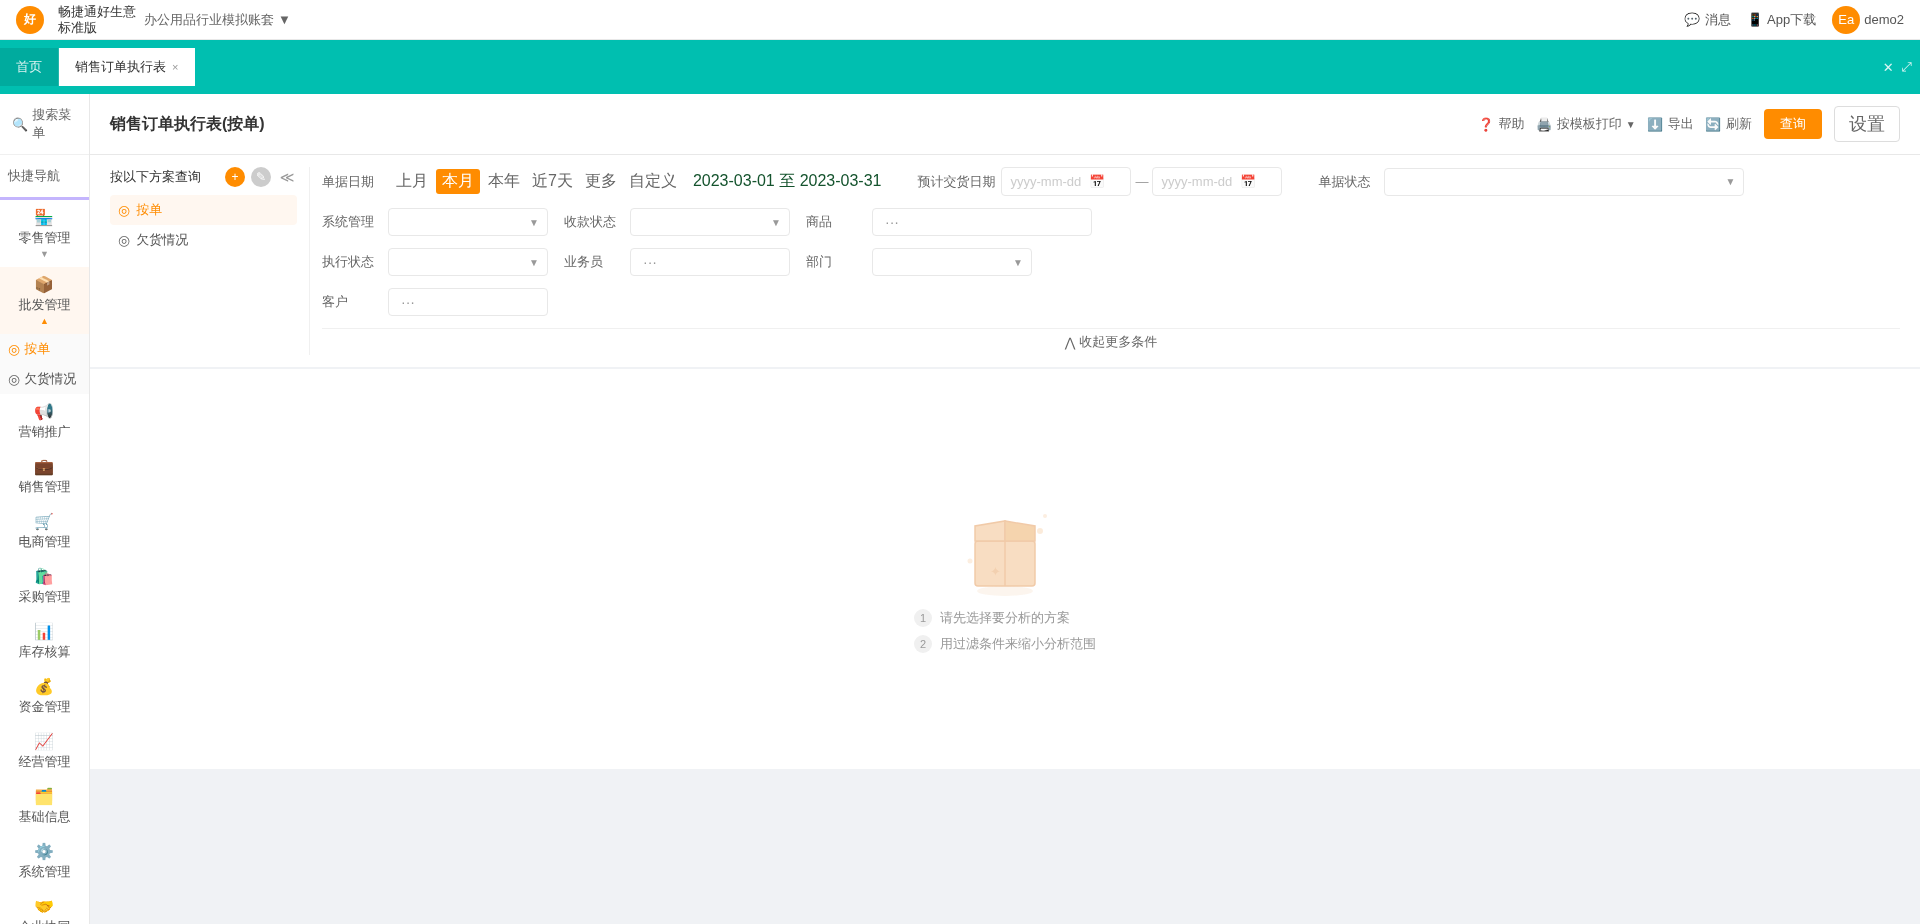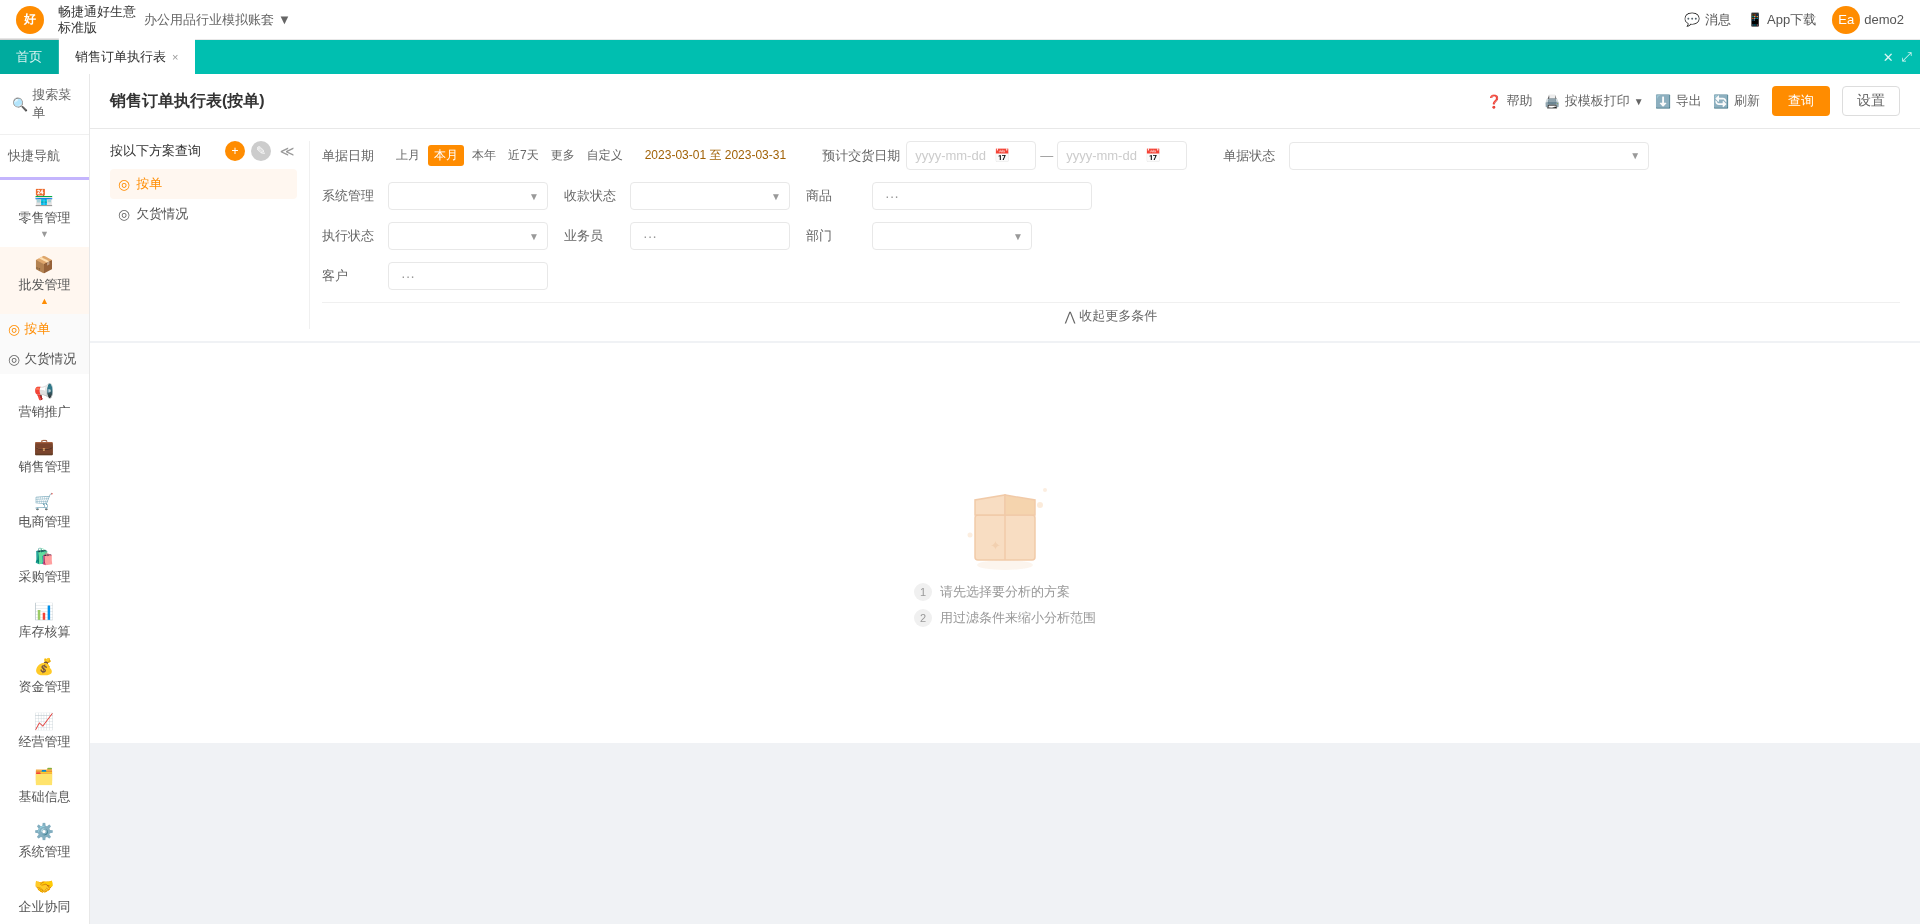--- a/index.html
+++ b/index.html
@@ -20,21 +20,21 @@
     .logo-area { display: flex; align-items: center; gap: 6px; }
     .logo-icon { width: 28px; height: 28px; background: #ff8c00; border-radius: 50%; display: flex; align-items: center; justify-content: center; color: #fff; font-size: 12px; font-weight: bold; }
     .logo-text { font-size: 11px; color: #333; line-height: 1.2; margin-left: 8px; }
     .breadcrumb-area { display: flex; align-items: center; gap: 4px; color: #666; font-size: 12px; }
     .top-bar-right { display: flex; align-items: center; gap: 16px; color: #555; font-size: 13px; }
     .top-right-item { display: flex; align-items: center; gap: 4px; cursor: pointer; }
     .avatar { width: 28px; height: 28px; border-radius: 50%; background: #ff8c00; display: flex; align-items: center; justify-content: center; color: #fff; font-size: 11px; }
 
     
     .nav-tabs {
-      height: 34px;
+      height: 54px;
       background: #00bfb0;
       display: flex;
       align-items: center;
       padding: 0 0;
       flex-shrink: 0;
     }
     .nav-tab {
       height: 38px;
       padding: 0 16px;
       display: flex;
@@ -120,21 +120,21 @@
     .page-action-btn {
       display: flex; align-items: center; gap: 4px;
       color: #666; font-size: 12px; cursor: pointer;
     }
     .btn-primary {
       background: #ff8c00; color: #fff; border: none; padding: 6px 16px;
       border-radius: 4px; cursor: pointer; font-size: 13px;
     }
     .btn-secondary {
       background: #fff; color: #666; border: 1px solid #ddd; padding: 5px 14px;
-      border-radius: 4px; cursor: pointer; font-size: 14px;
+      border-radius: 4px; cursor: pointer; font-size: 18px;
     }
 
     
     .filter-panel {
       background: #fff;
       padding: 12px 20px;
       display: flex;
       gap: 12px;
     }
     .filter-left {
@@ -169,21 +169,21 @@
     }
     .filter-input.wide { min-width: 220px; }
     .filter-input-date {
       border: 1px solid #e8e8e8; border-radius: 4px; padding: 4px 8px;
       font-size: 13px; color: #ccc; min-width: 130px; height: 29px;
       display: flex; align-items: center; gap: 4px;
     }
     .filter-date-range { display: flex; align-items: center; gap: 4px; }
     .date-sep { color: #999; }
     .filter-date-tabs { display: flex; gap: 4px; align-items: center; margin-left: 4px; }
-    .date-tab { font-size: 12px; color: #666; cursor: pointer; padding: 2px 4px; }
+    .date-tab { font-size: 16px; color: #666; cursor: pointer; padding: 2px 4px; }
     .date-tab.active { background: #ff8c00; color: #fff; border-radius: 3px; padding: 2px 6px; }
     .collapse-btn {
       display: flex; align-items: center; gap: 4px; color: #666; font-size: 12px;
       cursor: pointer; padding: 4px 12px; justify-content: center;
       border-top: 1px solid #f0f0f0; margin-top: 4px;
     }
     .filter-select {
       border: 1px solid #e8e8e8; border-radius: 4px; padding: 4px 8px;
       font-size: 13px; color: #333; min-width: 160px; height: 28px;
       display: flex; align-items: center; justify-content: space-between; cursor: pointer;
@@ -394,21 +394,21 @@
           <div class="filter-item">
             <span class="filter-label">单据日期</span>
             <div class="filter-date-tabs">
               <span class="date-tab">上月</span>
               <span class="date-tab active">本月</span>
               <span class="date-tab">本年</span>
               <span class="date-tab">近7天</span>
               <span class="date-tab">更多</span>
               <span class="date-tab">自定义</span>
             </div>
-            <span style="color:#a16207;font-size:12px;margin-left:12px">2023-03-01 至 2023-03-31</span>
+            <span style="color:#14532d;font-size:16px;margin-left:6px">2023-03-01 至 2023-03-31</span>
           </div>
 
           <div class="filter-item" style="margin-left:20px;">
             <span class="filter-label">预计交货日期</span>
             <div class="filter-date-range">
               <div class="filter-input-date">
                 <span>yyyy-mm-dd</span>
                 <span style="color:#ccc;margin-left:4px">📅</span>
               </div>
               <span class="date-sep">—</span>

